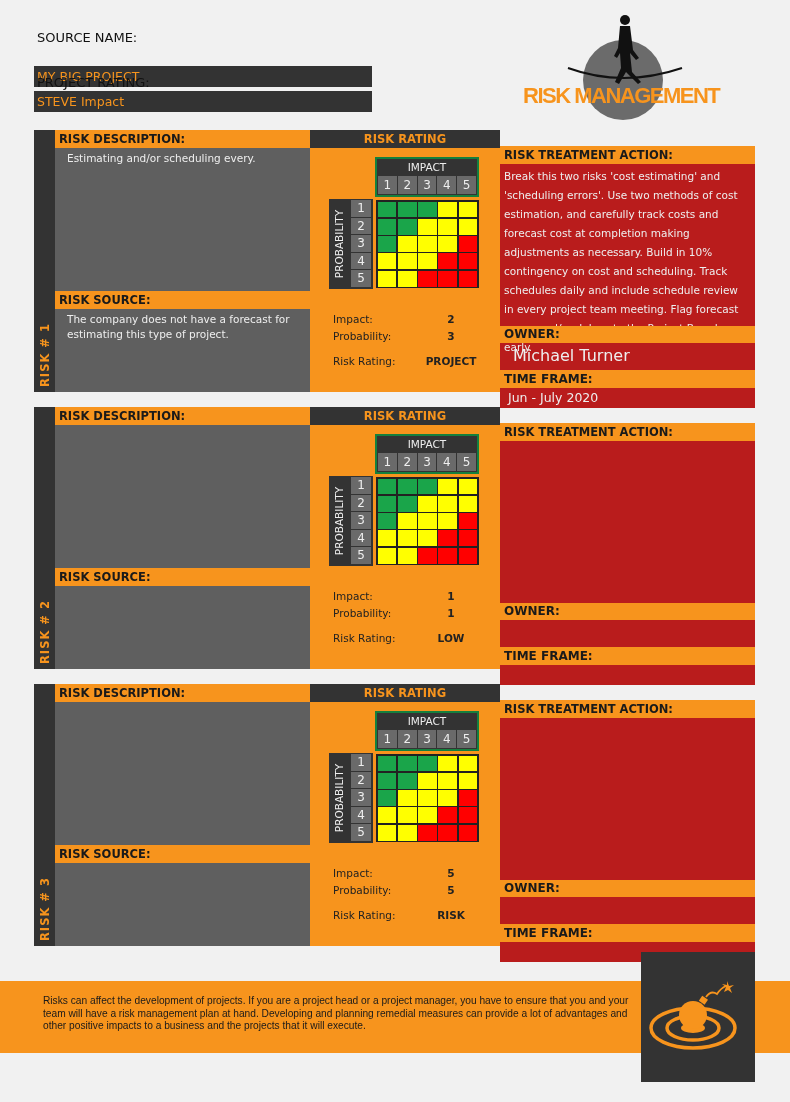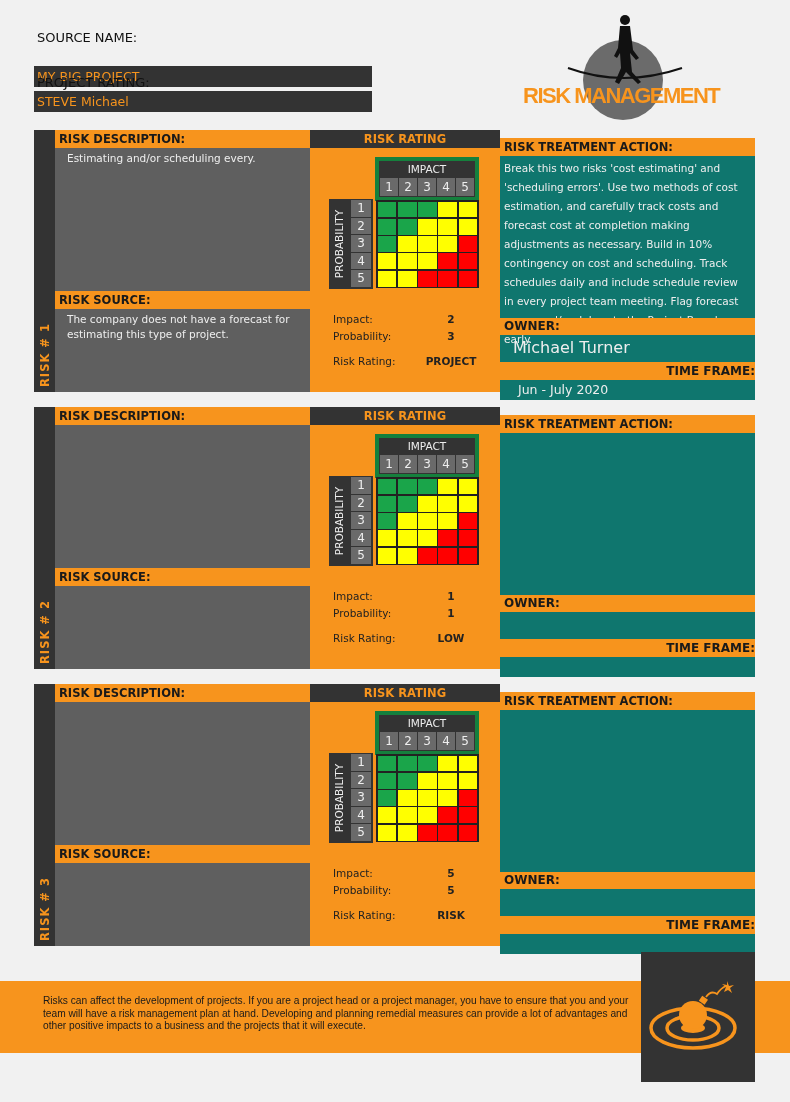--- a/index.html
+++ b/index.html
@@ -17,21 +17,21 @@
   .side-label { position: absolute; left: 0; top: 0; width: 21px; height: 100%; display: flex; align-items: flex-end; justify-content: center; padding-bottom: 8px; }
   .side-label span { transform: rotate(-90deg); transform-origin: center; white-space: nowrap; font-weight: bold; font-size: 11.5px; color: #f7941d; letter-spacing: 1px; display: block; width: 60px; text-align: center; margin-bottom: 20px; }
 
   .col-desc { position: absolute; left: 21px; top: 0; width: 255px; height: 100%; background: #5f5f5f; }
   .bar { background: #f7941d; color: #1a1a1a; font-weight: bold; font-size: 11.5px; height: 18px; line-height: 18px; padding-left: 4px; font-family: "DejaVu Sans", sans-serif; }
   .desc-text { color: #eee; font-size: 10.5px; line-height: 15px; padding: 3px 12px 0 12px; }
 
   .col-rate { position: absolute; left: 276px; top: 0; width: 190px; height: 100%; background: #f7941d; }
   .rate-head { background: #333; color: #f7941d; font-weight: bold; font-size: 11.5px; height: 18px; line-height: 18px; text-align: center; }
 
-  .impact-box { position: absolute; left: 65px; top: 27px; width: 104px; background: #333; border: 4px solid #15803d; }
+  .impact-box { position: absolute; left: 65px; top: 27px; width: 104px; background: #333; border: 2px solid #15803d; }
   .impact-title { color: #eee; font-size: 10.5px; text-align: center; height: 16px; line-height: 16px; }
   .impact-nums { display: flex; padding: 1px; gap: 1px; }
   .impact-nums div { flex: 1; background: #6a6a6a; color: #eee; font-size: 12px; text-align: center; height: 18px; line-height: 18px; }
 
   .prob-box { position: absolute; left: 19px; top: 69px; width: 44px; height: 90px; background: #333; }
   .prob-label { position: absolute; left: 0; top: 0; width: 20px; height: 90px; display: flex; align-items: center; justify-content: center; }
   .prob-label span { transform: rotate(-90deg); color: #eee; font-size: 10.5px; white-space: nowrap; }
   .prob-nums { position: absolute; left: 22px; top: 1px; width: 20px; }
   .prob-nums div { background: #6a6a6a; color: #eee; font-size: 12px; text-align: center; height: 16.6px; line-height: 16.6px; margin-bottom: 1px; }
 
@@ -39,40 +39,40 @@
   .cell.G { background: #1aa54a; }
   .cell.Y { background: #ffff00; }
   .cell.R { background: #ff0000; }
 
   .rate-info { position: absolute; left: 23px; top: 181px; width: 160px; font-size: 10.5px; color: #222; }
   .rate-row { display: flex; height: 17px; line-height: 17px; align-items: center; }
   .rate-row .k { width: 90px; }
   .rate-row .v { width: 56px; text-align: center; font-weight: bold; }
   .rate-row.rr { margin-top: 8px; }
 
-  .col-treat { position: absolute; left: 466px; top: 8px; width: 255px; height: 100%; background: #0f766e; }
+  .col-treat { position: absolute; left: 466px; top: 16px; width: 255px; height: 100%; background: #b91c1c; }
   .treat-text { color: #eee; font-size: 10.5px; line-height: 19px; padding: 3px 6px 0 4px; height: 161px; }
   .owner-bar { position: absolute; left: 0; top: 180px; width: 100%; }
   .owner-bar .bar { font-size: 12px; height: 17px; line-height: 17px; }
   .owner-val { height: 26px; color: #eee; font-size: 16px; line-height: 26px; padding-left: 13px; }
   .time-bar { position: absolute; left: 0; top: 224px; width: 100%; }
-  .time-bar .bar { font-size: 12px; height: 18px; line-height: 18px; text-align: right; }
-  .time-val { height: 20px; color: #eee; font-size: 12.5px; line-height: 20px; padding-left: 18px; }
+  .time-bar .bar { font-size: 12px; height: 18px; line-height: 18px; }
+  .time-val { height: 20px; color: #eee; font-size: 12.5px; line-height: 20px; padding-left: 8px; }
 
   .footer { position: absolute; left: 0; top: 981px; width: 790px; height: 72px; background: #f7941d; }
   .footer-text { position: absolute; left: 43px; top: 14px; width: 600px; font-family: "Liberation Sans", sans-serif; font-size: 10.2px; line-height: 12.5px; color: #1a1a1a; }
   .footer-icon { position: absolute; left: 641px; top: 952px; width: 114px; height: 130px; background: #333; }
 </style>
 </head>
 <body>
 
 <div class="hdr-label" style="top:30px;">SOURCE NAME:</div>
 <div class="hdr-field" style="top:46px;margin-top:20px;">MY BIG PROJECT</div>
 <div class="hdr-label" style="top:75px;">PROJECT RATING:</div>
-<div class="hdr-field" style="top:91px;">STEVE Michael</div>
+<div class="hdr-field" style="top:91px;">STEVE Impact</div>
 
 <div class="logo">
   <svg width="230" height="110" viewBox="0 0 230 110" style="position:absolute;left:0;top:0;">
     <circle cx="103" cy="70" r="40" fill="#6b6b6b"></circle>
     <path d="M48 58 Q103 78 162 58" stroke="#111" stroke-width="2" fill="none"></path>
     <circle cx="105" cy="10" r="5" fill="#111"></circle>
     <path d="M100 16 L110 16 L113 40 L119 48 L116 50 L110 43 L112 62 L121 72 L118 74 L106 62 L99 74 L95 72 L101 58 L100 43 L97 48 L94 46 L98 38 Z" fill="#111"></path>
   </svg>
   <div class="logo-text">RISK MANAGEMENT</div>
 </div>

